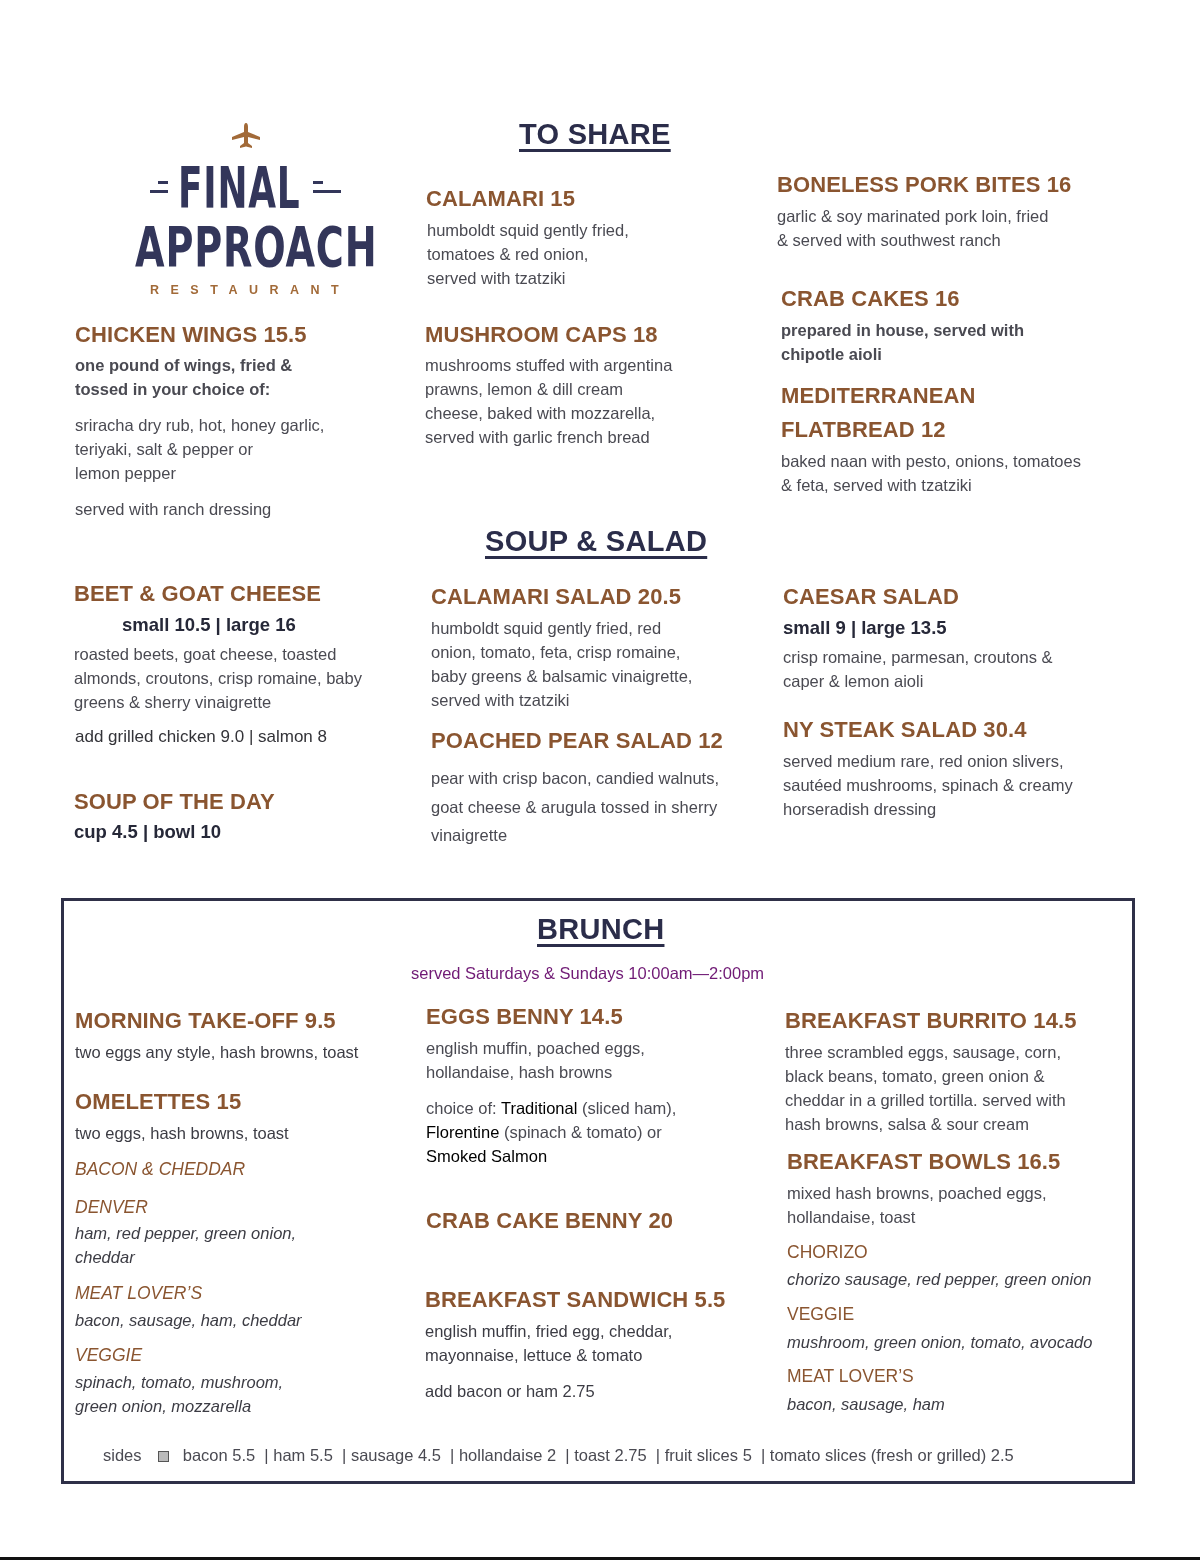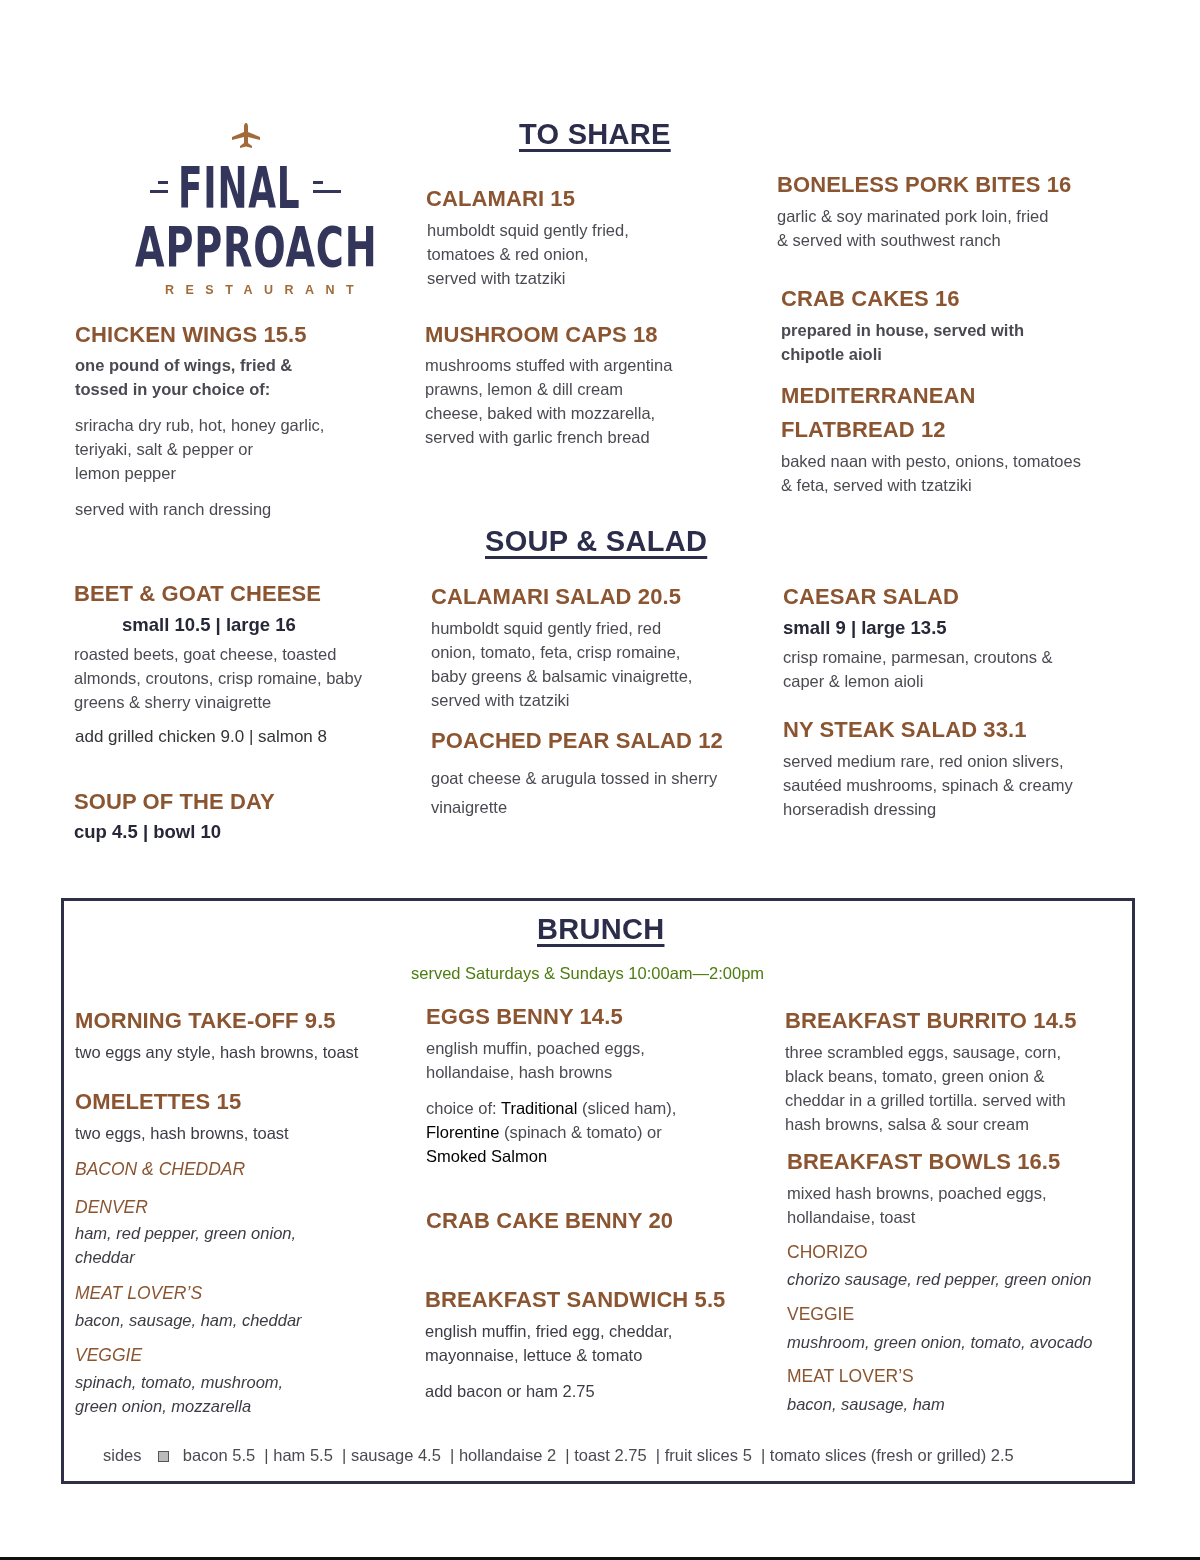--- a/index.html
+++ b/index.html
@@ -37,21 +37,21 @@
   .bold-dark { font-weight: normal; color: #000000; }
 
   
   .logo { position: absolute; left: 130px; top: 118px; width: 235px; height: 185px; }
   .logo-text {
     position: absolute; font-family: "DejaVu Sans", sans-serif; font-weight: bold;
     color: #33365a; letter-spacing: 1px; white-space: nowrap; transform-origin: left top;
   }
   .logo-restaurant {
     position: absolute; font-weight: bold; font-size: 12.5px; color: #a26a38;
-    letter-spacing: 11.5px; white-space: nowrap; margin-left: 15px;
+    letter-spacing: 11.5px; white-space: nowrap;
   }
   .speed-line { position: absolute; height: 3px; background: #33365a; }
 
   .brunch-box {
     position: absolute; left: 61px; top: 898px; width: 1074px; height: 586px;
     border: 3px solid #2f3048; box-sizing: border-box;
   }
   .bottom-bar { position: absolute; left: 0; top: 1557px; width: 1200px; height: 3px; background: #111; }
 </style>
 </head>
@@ -135,41 +135,42 @@
 <div class="item-title" style="left:431px;top:584px;">CALAMARI SALAD  20.5</div>
 <div class="desc" style="left:431px;top:616px;">
   <div>humboldt squid gently fried, red</div>
     <div>onion, tomato, feta, crisp romaine,</div>
     <div>baby greens &amp; balsamic vinaigrette,</div>
     <div>served with tzatziki</div>
 </div>
 
 <div class="item-title" style="left:431px;top:728px;">POACHED PEAR SALAD  12</div>
 <div class="desc" style="left:431px;top:764px;line-height:28.5px;">
+    <div>pear with crisp bacon, candied walnuts,</div>
     <div>goat cheese &amp; arugula tossed in sherry</div>
     <div>vinaigrette</div>
 </div>
 
 <div class="item-title" style="left:783px;top:584px;">CAESAR SALAD</div>
 <div class="price-line" style="left:783px;top:617px;">small  9 | large  13.5</div>
 <div class="desc" style="left:783px;top:645px;">
   <div>crisp romaine, parmesan, croutons &amp;</div>
     <div>caper &amp; lemon aioli</div>
 </div>
 
-<div class="item-title" style="left:783px;top:717px;">NY STEAK SALAD  33.1</div>
+<div class="item-title" style="left:783px;top:717px;">NY STEAK SALAD  30.4</div>
 <div class="desc" style="left:783px;top:749px;">
   <div>served medium rare, red onion slivers,</div>
     <div>sautéed mushrooms, spinach &amp; creamy</div>
     <div>horseradish dressing</div>
 </div>
 
 <div class="brunch-box"></div>
 <div class="section-title" style="left:537px;top:913px;">BRUNCH</div>
-<div class="desc" style="left:411px;top:961px;color:#4d7c0f;">served Saturdays &amp; Sundays 10:00am—2:00pm</div>
+<div class="desc" style="left:411px;top:961px;color:#701a75;">served Saturdays &amp; Sundays 10:00am—2:00pm</div>
 
 <div class="item-title" style="left:75px;top:1008px;">MORNING TAKE-OFF  9.5</div>
 <div class="desc" style="left:75px;top:1040px;color:#3c3c44;">two eggs any style, hash browns, toast</div>
 
 <div class="item-title" style="left:75px;top:1089px;">OMELETTES  15</div>
 <div class="desc" style="left:75px;top:1121px;color:#3c3c44;">two eggs, hash browns, toast</div>
 
 <div class="variant italic" style="left:75px;top:1159px;">BACON &amp; CHEDDAR</div>
 <div class="variant italic" style="left:75px;top:1197px;">DENVER</div>
 <div class="variant-desc" style="left:75px;top:1221px;">

